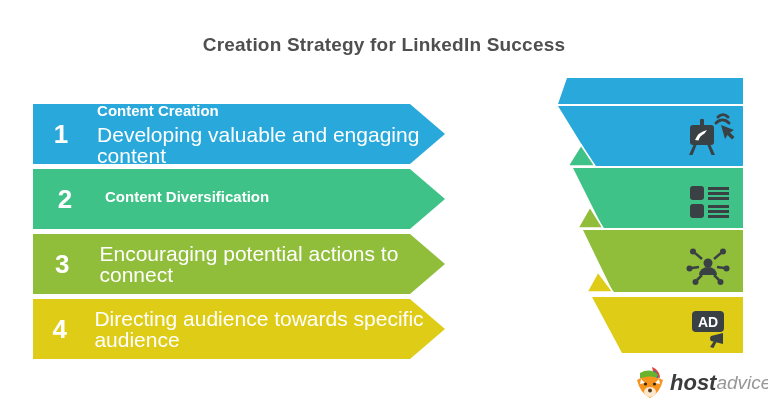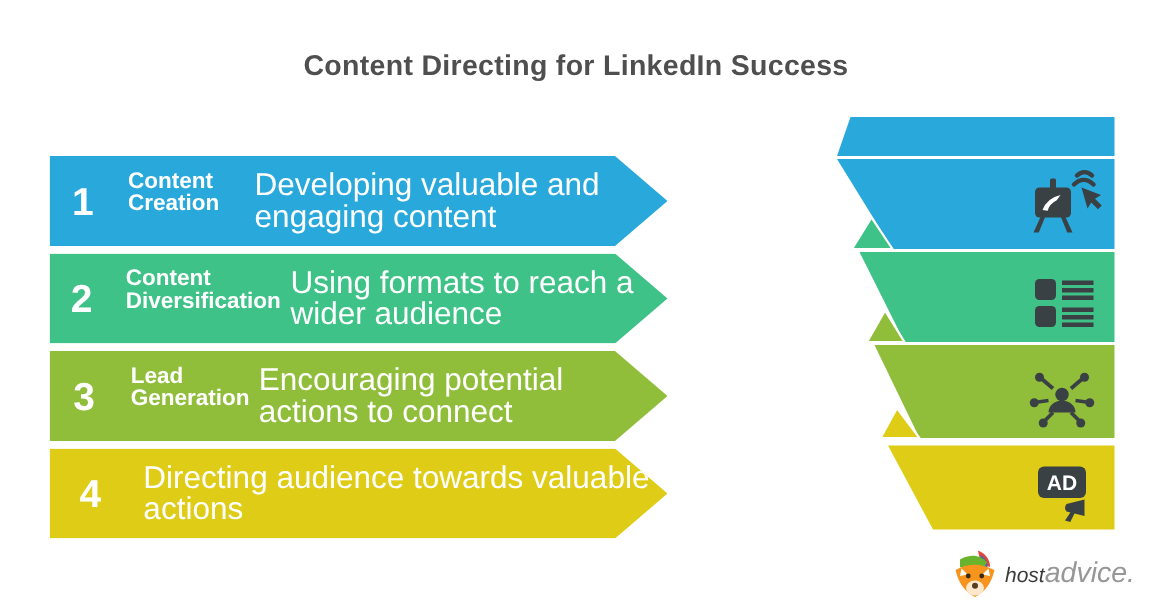--- a/index.html
+++ b/index.html
@@ -3,63 +3,61 @@
 <meta charset="utf-8">
 <style>
   html,body{margin:0;padding:0;background:#fff;}
   .stage{position:relative;width:768px;height:407px;background:#ffffff;overflow:hidden;
          font-family:"Liberation Sans",sans-serif;}
   .main-title{position:absolute;top:34px;left:0;width:768px;text-align:center;
               font-size:19px;font-weight:bold;color:#4f4f4f;letter-spacing:.2px;}
   .banner{position:absolute;left:33px;width:412px;height:60px;display:flex;align-items:center;
           clip-path:polygon(0 0,377px 0,100% 50%,377px 100%,0 100%);color:#fff;}
   .banner .num{width:64px;text-align:center;font-size:26px;font-weight:bold;line-height:60px;}
-  .banner .txt{display:flex;flex-direction:row;justify-content:space-between;margin-left:8px;}
+  .banner .txt{display:flex;flex-direction:column;justify-content:space-between;margin-left:8px;}
   .banner .t{font-size:15px;font-weight:bold;margin-bottom:6px;line-height:1;}
   .banner .d{font-size:21px;font-weight:normal;line-height:1;}
   .b1{top:104px}.b2{top:169px}.b3{top:234px}.b4{top:299px}
   .ribbon{position:absolute;left:550px;top:75px;width:195px;height:285px;}
   .ic{color:#3a4144;}
   .logo{position:absolute;left:634px;top:365px;height:36px;display:flex;align-items:center;}
   .logo .mascot{width:32px;height:34px;margin-right:4px;}
-  .logo .host{font-size:14px;font-weight:normal;font-style:italic;color:#3b3b3b;text-align:center;}
+  .logo .host{font-size:22px;font-weight:bold;font-style:italic;color:#3b3b3b;text-align:center;}
   .logo .advice{font-size:19px;font-style:italic;color:#979797;}
 </style>
 </head>
 <body>
 
 <div class="stage">
 
-  <div class="main-title">Content Directing for LinkedIn Success</div>
+  <div class="main-title">Creation Strategy for LinkedIn Success</div>
 
   <div class="banner b1" style="background-color: rgb(41, 168, 219);">
     <div class="num">1</div>
     <div class="txt">
       <div class="t">Content Creation</div>
       <div class="d">Developing valuable and engaging content</div>
     </div>
   </div>
   <div class="banner b2" style="background-color: rgb(62, 194, 135);">
     <div class="num">2</div>
     <div class="txt">
       <div class="t">Content Diversification</div>
-      <div class="d">Using formats to reach a wider audience</div>
     </div>
   </div>
   <div class="banner b3" style="background-color: rgb(144, 190, 59);">
     <div class="num">3</div>
     <div class="txt">
-      <div class="t">Lead Generation</div>
       <div class="d">Encouraging potential actions to connect</div>
     </div>
   </div>
   <div class="banner b4" style="background-color: rgb(223, 204, 23);">
     <div class="num">4</div>
     <div class="txt">
-      <div class="d">Directing audience towards valuable actions</div>
+      <div class="d">Directing audience towards specific audience</div>
     </div>
   </div>
 
   <svg class="ribbon ic" viewBox="0 0 195 285">
     <polygon points="17,3 193,3 193,29 8,29" fill="#29a8db"></polygon>
     <polygon points="8,31 193,31 193,91 45,91" fill="#29a8db"></polygon>
     <polygon points="31,70 18,91 45,91" stroke="#ffffff" stroke-width="1.5" fill="#3ec287"></polygon>
     <polygon points="23,93 193,93 193,153 53,153" fill="#3ec287"></polygon>
     <polygon points="40,132 28,153 53,153" stroke="#ffffff" stroke-width="1.5" fill="#90be3b"></polygon>
     <polygon points="33,155 193,155 193,217 63,217" fill="#90be3b"></polygon>

